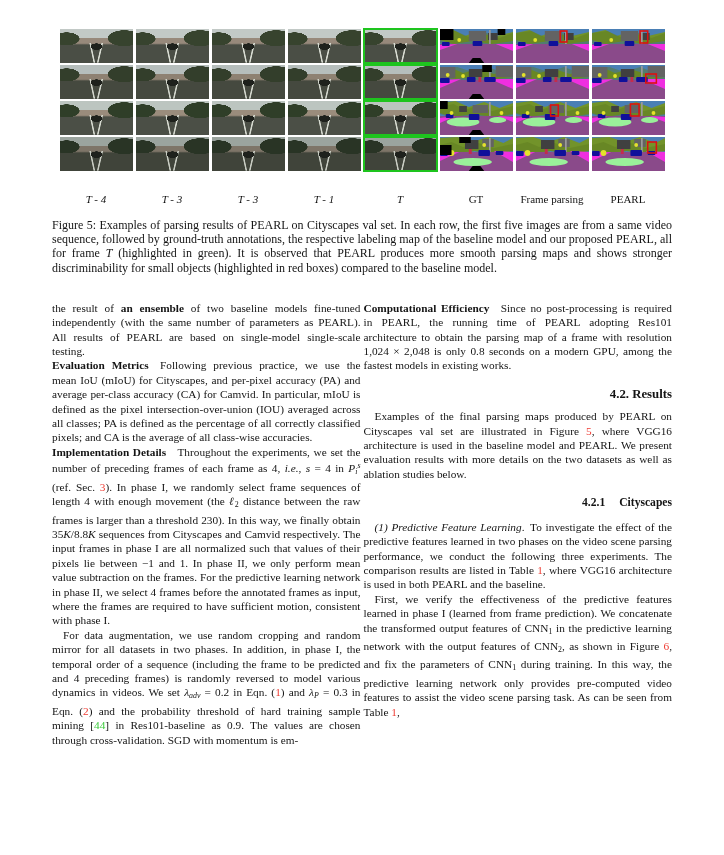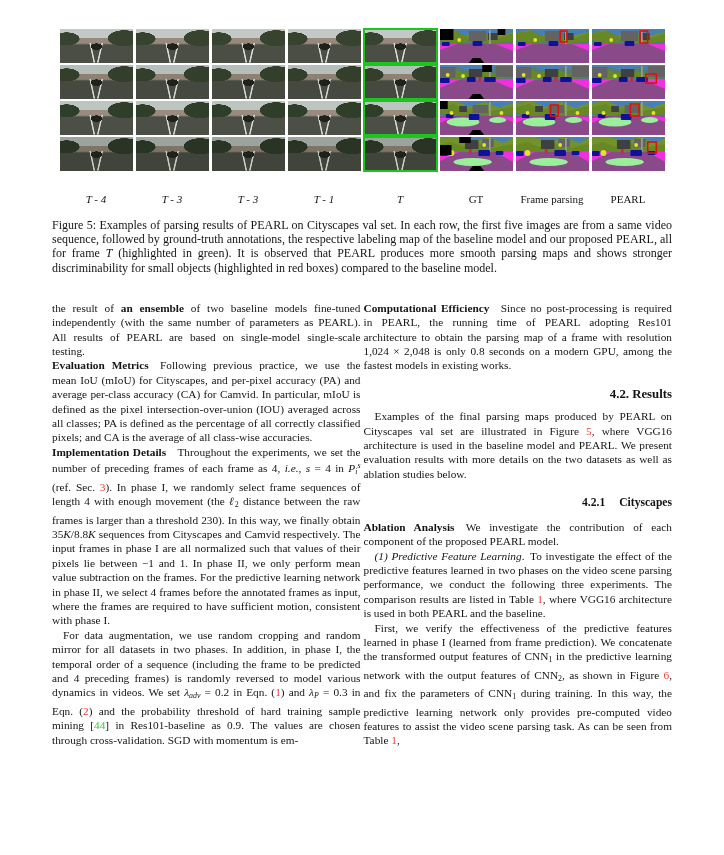--- a/index.html
+++ b/index.html
@@ -329,17 +329,16 @@
     <p class="gap"><span class="b">Implementation Details</span><span> Throughout the experiments, we set the number of preceding frames of each frame as 4, </span><span class="i">i.e.</span><span>, </span><span class="i">s</span><span> = 4 in </span><span class="i">P</span><span class="subi">i</span><span class="supi">s</span><span> (ref. Sec. </span><span class="r">3</span><span>). In phase I, we randomly select frame sequences of length 4 with enough movement (the </span><span class="i">ℓ</span><span class="sub">2</span><span> distance between the raw frames is larger than a threshold 230). In this way, we finally obtain 35</span><span class="i">K</span><span>/8.8</span><span class="i">K</span><span> sequences from Cityscapes and Camvid respectively. The input frames in phase I are all normalized such that values of their pixels lie between −1 and 1. In phase II, we only perform mean value subtraction on the frames. For the predictive learning network in phase II, we select 4 frames before the annotated frames as input, where the frames are required to have sufficient motion, consistent with phase I.</span></p>
     <p class="ind"><span>For data augmentation, we use random cropping and random mirror for all datasets in two phases. In addition, in phase I, the temporal order of a sequence (including the frame to be predicted and 4 preceding frames) is randomly reversed to model various dynamics in videos. We set </span><span class="i">λ</span><span class="subi">adv</span><span> = 0.2 in Eqn. (</span><span class="r">1</span><span>) and </span><span class="i">λ</span><span class="subi">P</span><span> = 0.3 in Eqn. (</span><span class="r">2</span><span>) and the probability threshold of hard training sample mining [</span><span class="g">44</span><span>] in Res101-baseline as 0.9. The values are chosen through cross-validation. SGD with momentum is em-</span></p>
   </div>
   <div class="col">
     <p class="gap"><span class="b">Computational Efficiency</span><span> Since no post-processing is required in PEARL, the running time of PEARL adopting Res101 architecture to obtain the parsing map of a frame with resolution 1,024 × 2,048 is only 0.8 seconds on a modern GPU, among the fastest models in existing works.</span></p>
     <div class="h-results">4.2. Results</div>
     <p class="ind"><span>Examples of the final parsing maps produced by PEARL on Cityscapes val set are illustrated in Figure </span><span class="r">5</span><span>, where VGG16 architecture is used in the baseline model and PEARL. We present evaluation results with more details on the two datasets as well as ablation studies below.</span></p>
     <div class="h-sub">
       <span class="num">4.2.1</span><span>Cityscapes</span>
     </div>
-    <p><span class="b">Ablation Analysis</span><span> We investigate the contribution of each component of the proposed PEARL model.</span></p>
     <p class="ind"><span class="i">(1) Predictive Feature Learning</span><span>. To investigate the effect of the predictive features learned in two phases on the video scene parsing performance, we conduct the following three experiments. The comparison results are listed in Table </span><span class="r">1</span><span>, where VGG16 architecture is used in both PEARL and the baseline.</span></p>
     <p class="ind"><span>First, we verify the effectiveness of the predictive features learned in phase I (learned from frame prediction). We concatenate the transformed output features of CNN</span><span class="sub">1</span><span> in the predictive learning network with the output features of CNN</span><span class="sub">2</span><span>, as shown in Figure </span><span class="r">6</span><span>, and fix the parameters of CNN</span><span class="sub">1</span><span> during training. In this way, the predictive learning network only provides pre-computed video features to assist the video scene parsing task. As can be seen from Table </span><span class="r">1</span><span>,</span></p>
   </div>
 </div>
 
 </body></html>

